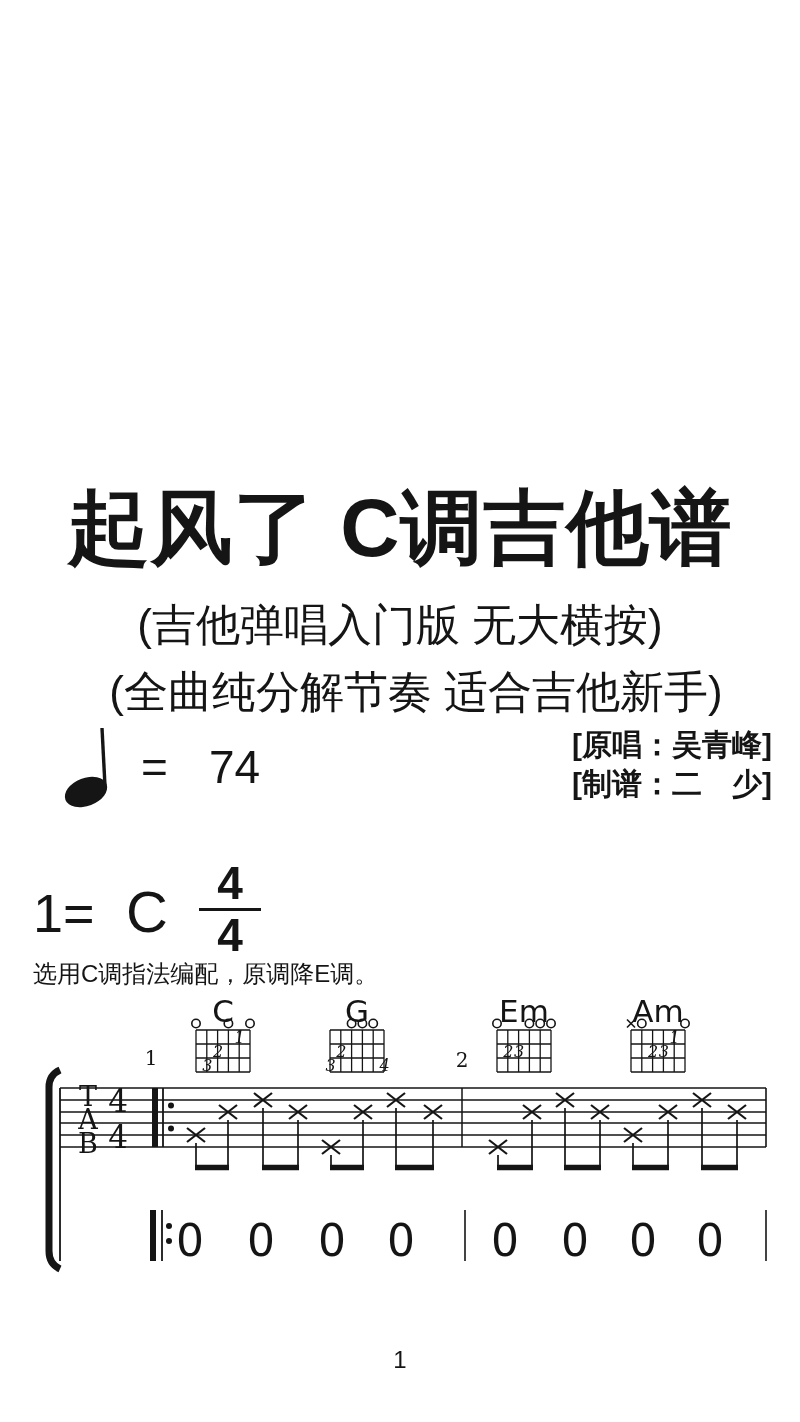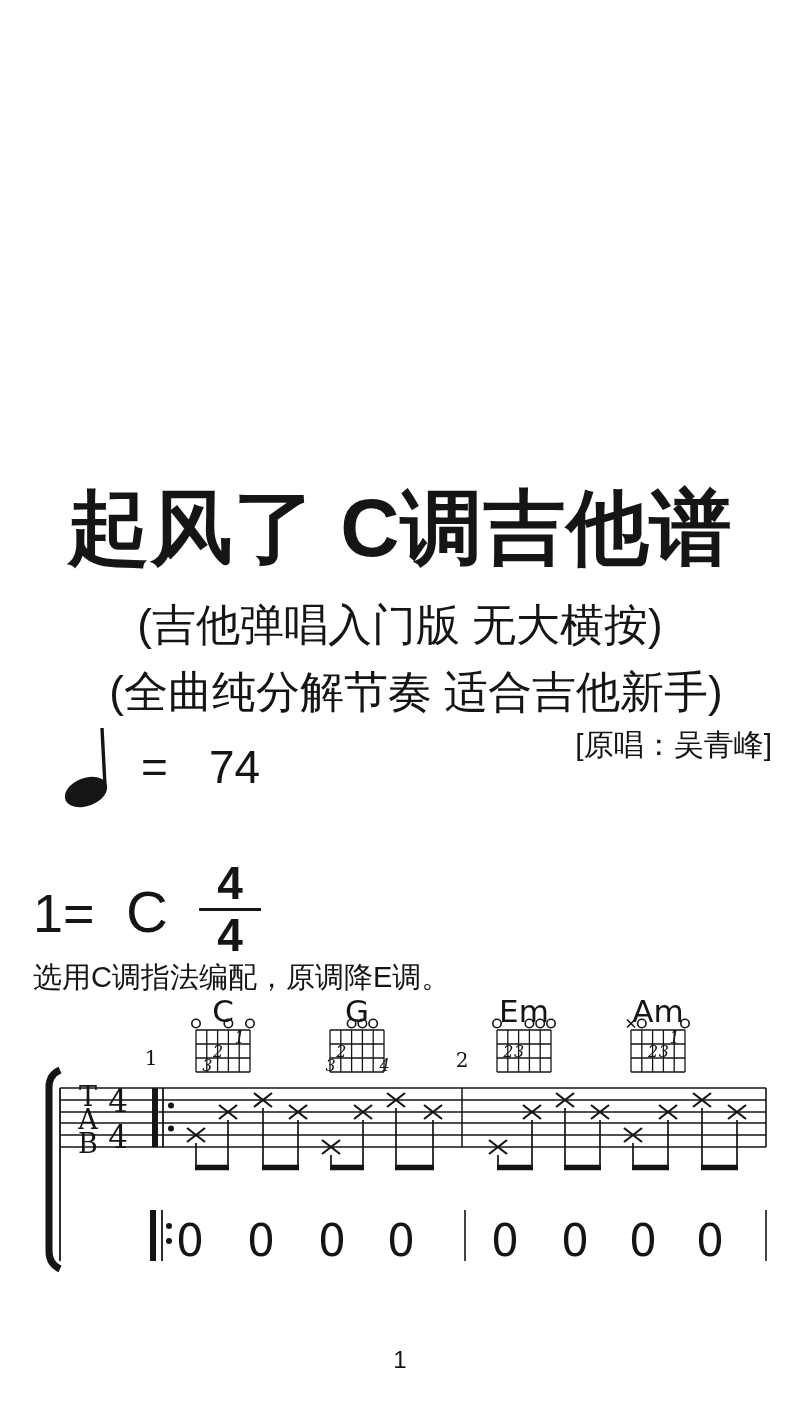--- a/index.html
+++ b/index.html
@@ -5,27 +5,27 @@
   html,body{margin:0;padding:0;background:#e9e9e9;}
   .page{position:relative;width:800px;height:1422px;background:#ffffff;overflow:hidden;
         font-family:"Liberation Sans",sans-serif;color:#151515;}
   .abs{position:absolute;}
   .center{left:0;width:800px;text-align:center;}
   .title{top:474px;font-size:82px;font-weight:bold;letter-spacing:1px;}
   .sub1{top:596px;font-size:44px;}
   .sub2{top:663px;font-size:44px;margin-left:16px;}
   .tempo-text{left:141px;top:740px;font-size:46px;font-weight:500;}
   .tempo-text .bpm{margin-left:41px;}
-  .credits{right:28px;top:726px;font-size:30px;line-height:38.6px;text-align:right;}
+  .credits{right:28px;top:726px;font-size:30px;line-height:38.6px;text-align:right;font-weight:bold;}
   .key-prefix{left:33px;top:882px;font-size:54px;font-weight:500;}
   .key-name{left:126px;top:878px;font-size:58px;font-weight:500;}
   .fraction{left:199px;top:860px;width:62px;text-align:center;}
   .fraction .num{font-size:46px;font-weight:bold;line-height:47px;}
   .fraction .bar{height:3px;background:#151515;margin:1px 0;}
-  .arr-note{left:33px;top:958px;font-size:29px;}
+  .arr-note{left:33px;top:958px;font-size:24px;}
   .pagenum{top:1346px;font-size:24px;}
   svg text{fill:#151515;}
 </style>
 </head>
 <body>
 
 <div class="page">
 
   <div class="abs center title">起风了 C调吉他谱</div>
   <div class="abs center sub1">(吉他弹唱入门版 无大横按)</div>
@@ -34,20 +34,21 @@
   <svg class="abs" style="left:58px;top:722px;" width="70" height="92" viewBox="0 0 70 92">
     <ellipse cx="28" cy="70" rx="22" ry="14" fill="#151515" transform="rotate(-21 28 70)"></ellipse>
     <line x1="47" y1="64" x2="44" y2="6" stroke="#151515" stroke-width="3.4"></line>
   </svg>
   <div class="abs tempo-text">
     <span>=</span><span class="bpm">74</span>
   </div>
 
   <div class="abs credits">
     <div>[原唱：吴青峰]</div>
+    <div>[制谱：二　少]</div>
   </div>
 
   <div class="abs key-prefix">1=</div>
   <div class="abs key-name">C</div>
   <div class="abs fraction">
     <div class="num">4</div>
     <div class="bar"></div>
     <div class="num">4</div>
   </div>
 

